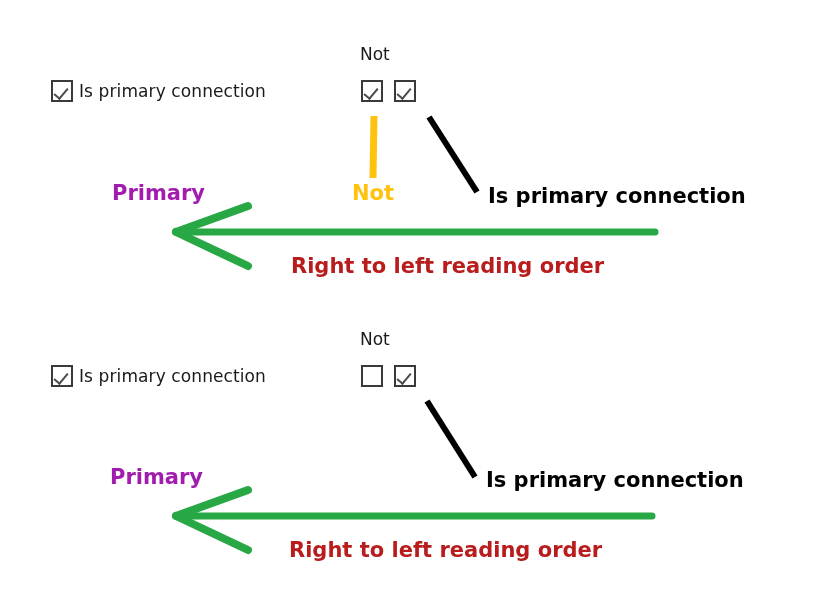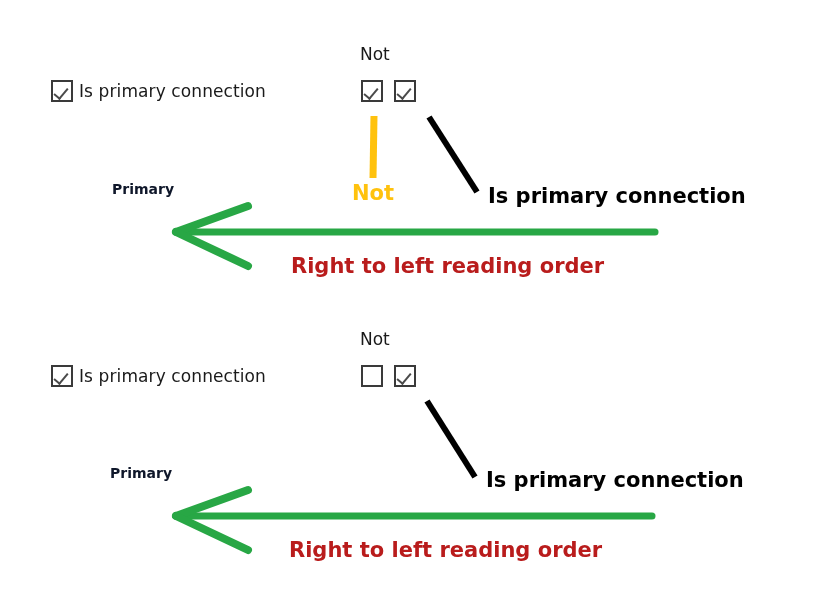--- a/index.html
+++ b/index.html
@@ -79,21 +79,21 @@
   
   .anno {
     position: absolute;
     font-weight: bold;
     white-space: nowrap;
     font-family: "DejaVu Sans", sans-serif;
   }
   .anno-black  { color: #000000; font-size: 21px; }
   .anno-yellow { color: #FFC20E; font-size: 21px; }
   .anno-green  { color: #b91c1c; font-size: 21px; }
-  .anno-primary{ color: #0f172a; font-size: 14px; }
+  .anno-primary{ color: #a21caf; font-size: 21px; }
 
   svg.overlay {
     position: absolute;
     left: 0; top: 0;
     width: 813px;
     height: 606px;
     pointer-events: none;
     overflow: visible;
   }
 </style>

